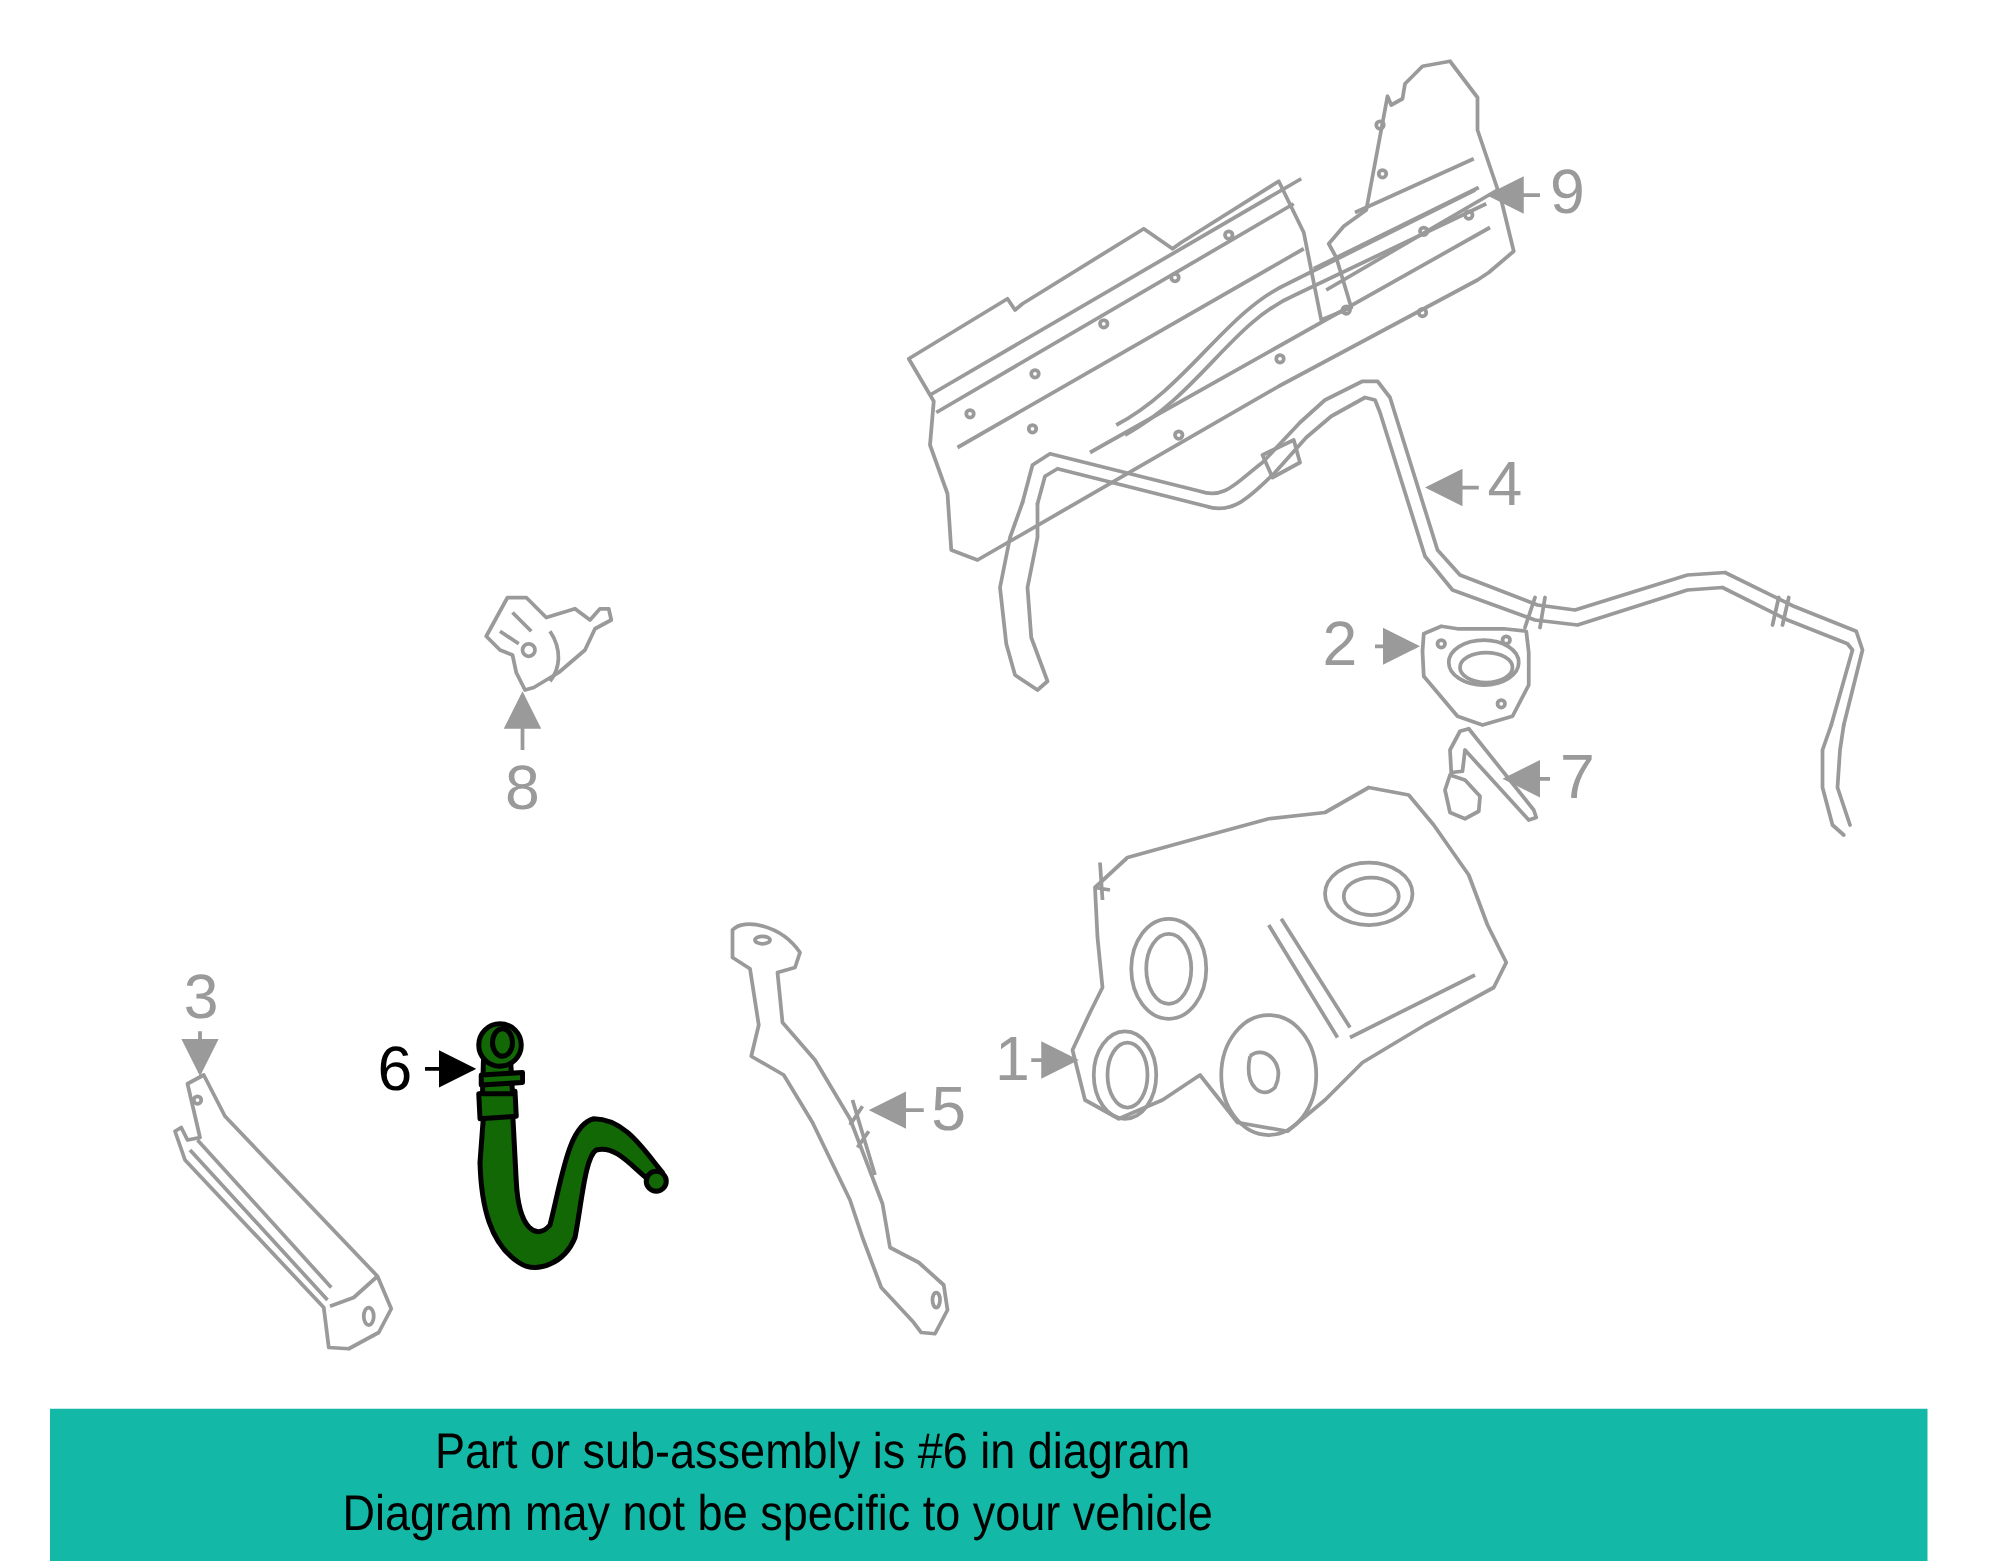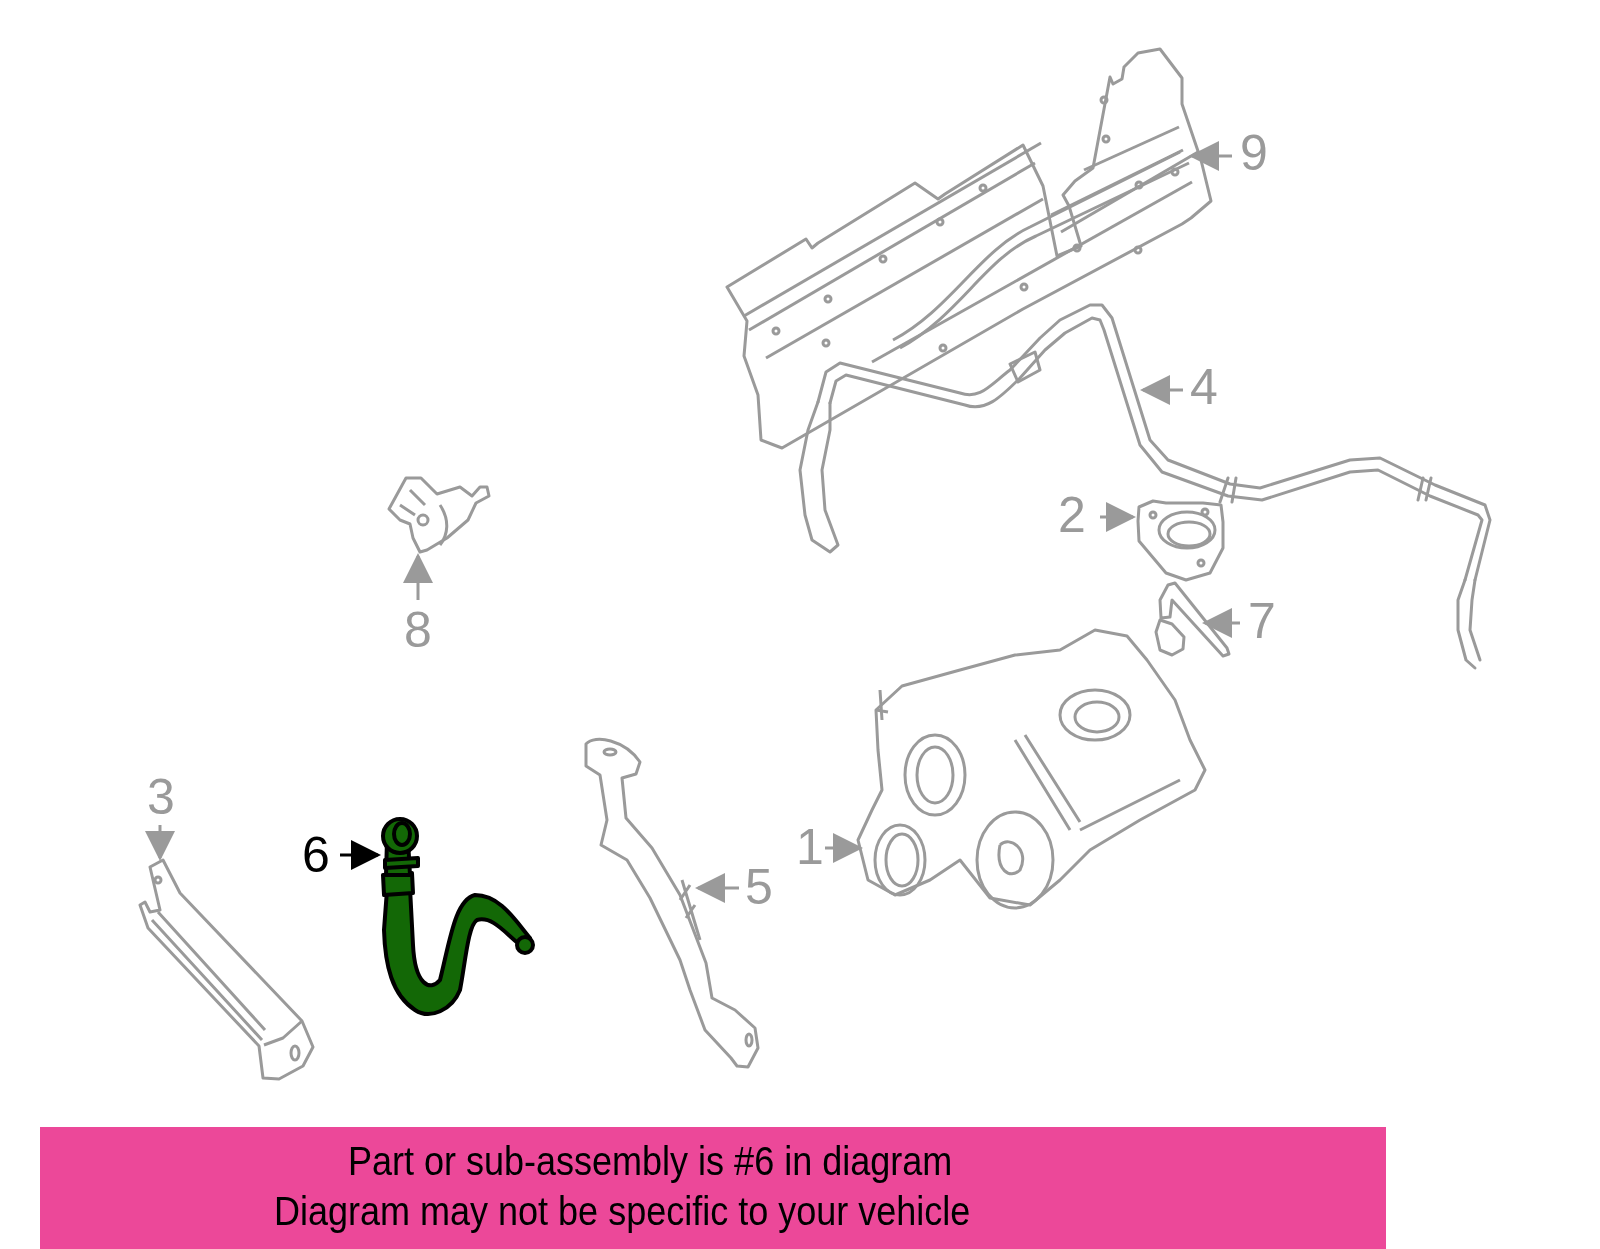--- a/index.html
+++ b/index.html
@@ -1,20 +1,20 @@
 <!DOCTYPE html>
 <html><head>
 <meta charset="utf-8">
 <style>
   html, body { margin: 0; padding: 0; background: #ffffff; }
   body { width: 1600px; height: 1249px; position: relative; overflow: hidden; font-family: "Liberation Sans", sans-serif; }
   #diagram { position: absolute; left: 0; top: 0; width: 1600px; height: 1249px; }
   .callout { position: absolute; font-family: "Liberation Sans", sans-serif; font-size: 50px; line-height: 1; color: #9a9a9a; }
   .callout.active { color: #000000; }
-  .banner { position: absolute; left: 40px; top: 1127px; width: 1346px; height: 122px; background: #ec4899; }
+  .banner { position: absolute; left: 40px; top: 1127px; width: 1502px; height: 122px; background: #14b8a6; }
   .banner .line { position: absolute; width: 100%; font-size: 40px; line-height: 1; color: #000; white-space: nowrap; transform: scaleX(0.9); transform-origin: left center; }
   .banner .l1 { left: 308px; top: 14px; }
   .banner .l2 { left: 234px; top: 64px; }
 </style>
 </head>
 <body>
 
 <svg id="diagram" viewBox="0 0 1600 1249" xmlns="http://www.w3.org/2000/svg">
   <defs>
     <marker id="arrowG" markerWidth="10" markerHeight="10" refX="9" refY="5" orient="auto">

